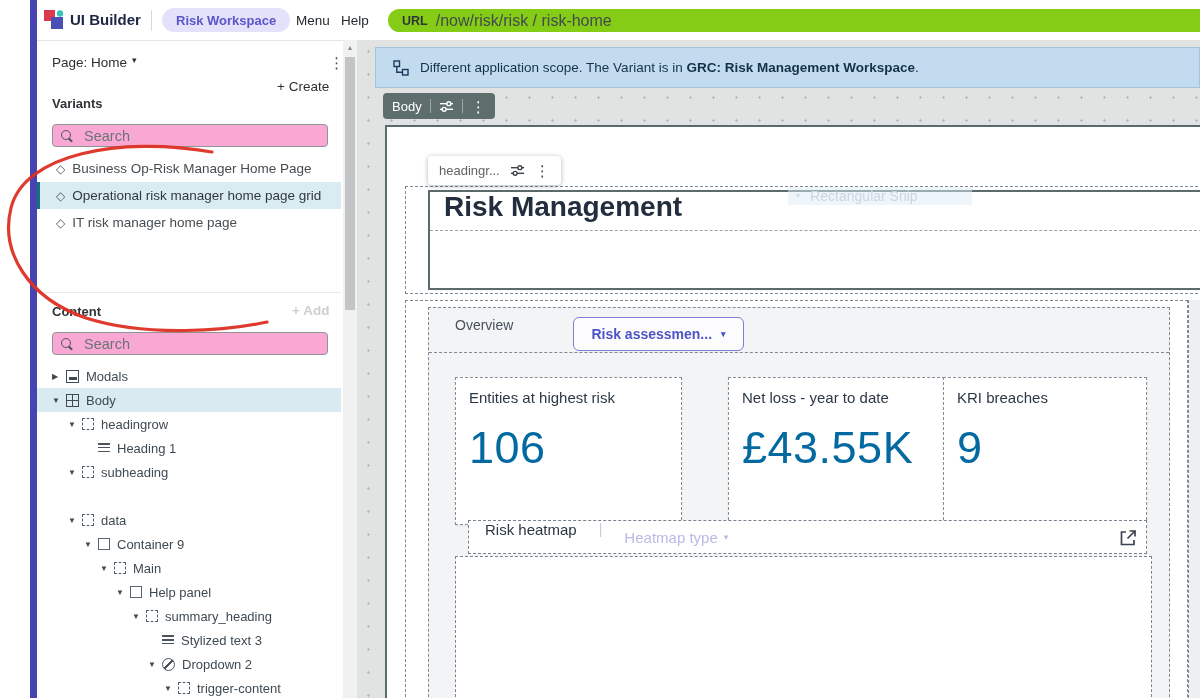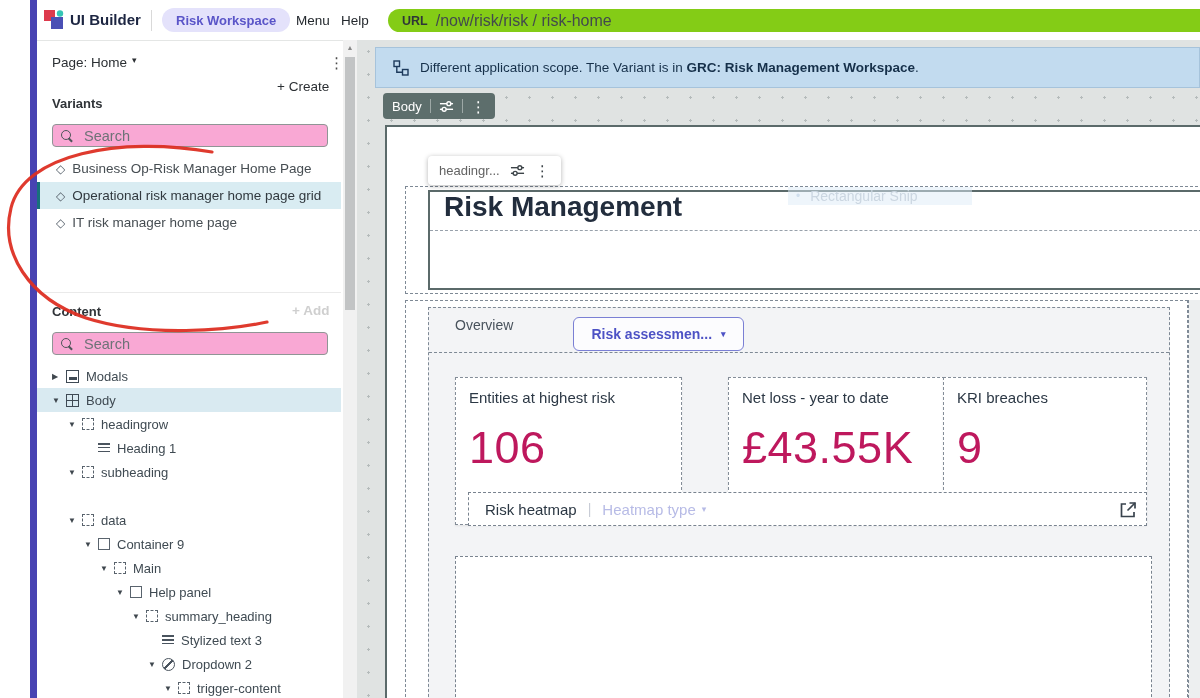--- a/index.html
+++ b/index.html
@@ -66,22 +66,22 @@
   .ghost{left:788px;top:187px;width:184px;height:18px;background:rgba(222,236,248,.5);display:flex;align-items:center;gap:10px;padding-left:8px;z-index:3;}
   .ghost .g-dot{color:#d0dfee;font-size:12px;}
   .ghost .g-text{color:#cbd6e1;font-size:14px;}
   .o-overview{left:405px;top:300px;width:783px;height:402px;z-index:2;}
   .gray-panel{left:428px;top:307px;width:742px;height:395px;background:#f3f4f6;z-index:2;}
   .ov-heading{left:455px;top:317px;font-size:14px;color:#48525c;z-index:3;}
   .ov-btn{left:573px;top:317px;width:171px;height:34px;border:1.5px solid #7a7fd4;border-radius:6px;background:#fcfcfe;display:flex;align-items:center;justify-content:center;gap:9px;font-size:14px;font-weight:bold;color:#4d52c5;z-index:3;}
   .ov-hr{left:429px;top:352px;width:740px;height:0;border-top:1px dashed #7e8995;z-index:3;}
   .card{top:365px;height:148px;background:#fff;border:1px dashed #848d98;box-shadow:0 1px 2px rgba(0,0,0,.08);z-index:3;padding:11px 13px;margin-top:12px;}
   .card-label{font-size:15px;color:#2c3845;}
-  .card-value{margin-top:16px;font-size:45px;font-weight:300;color:#be185d;letter-spacing:.5px;}
-  .hm-header{left:468px;top:492px;width:679px;height:34px;background:#fff;border:1px dashed #79838f;display:flex;align-items:center;gap:11px;padding-left:16px;z-index:3;}
+  .card-value{margin-top:16px;font-size:45px;font-weight:300;color:#0369a1;letter-spacing:.5px;}
+  .hm-header{left:468px;top:520px;width:679px;height:34px;background:#fff;border:1px dashed #79838f;display:flex;gap:22px;padding-left:16px;z-index:3;}
   .hm-title{font-size:15px;color:#2b3743;}
   .hm-pipe{color:#c8ccd6;font-size:14px;}
   .hm-type{font-size:15px;color:#b7bbe6;display:flex;align-items:center;gap:6px;}
   .hm-body{left:455px;top:556px;width:697px;height:146px;background:#fff;border:1px dashed #79838f;border-bottom:none;z-index:3;}
   .right-strip{left:1188px;top:300px;width:12px;height:398px;background:#edeff0;border-left:1px dashed #7e8995;z-index:3;}
   .annotation{left:0;top:128px;z-index:9;pointer-events:none;}
   .sel-caret{font-size:9px;}
 </style>
 </head>
 <body>

